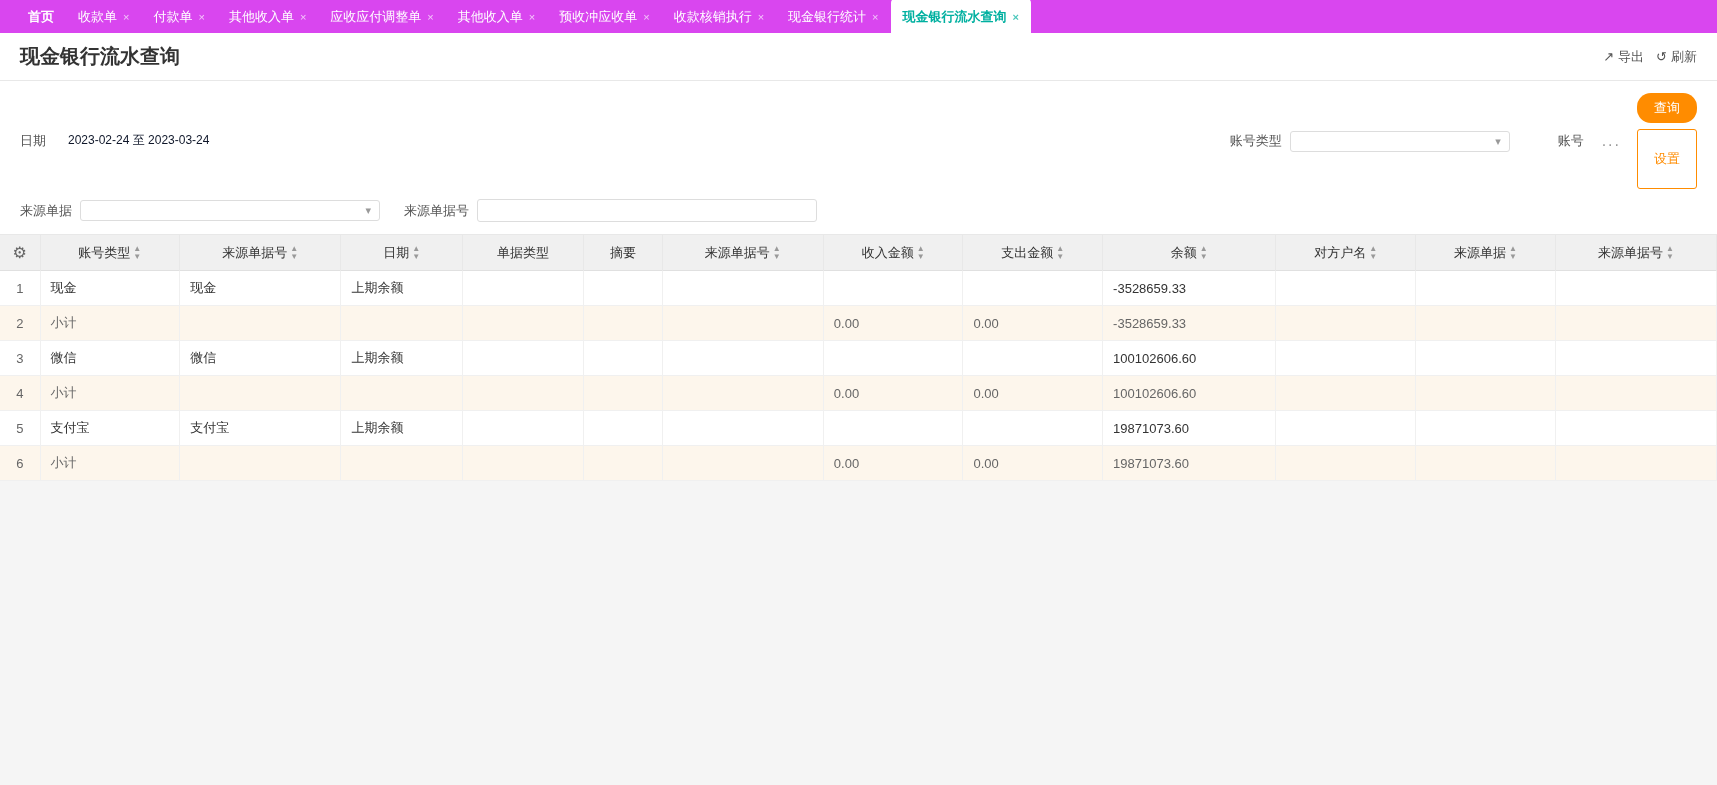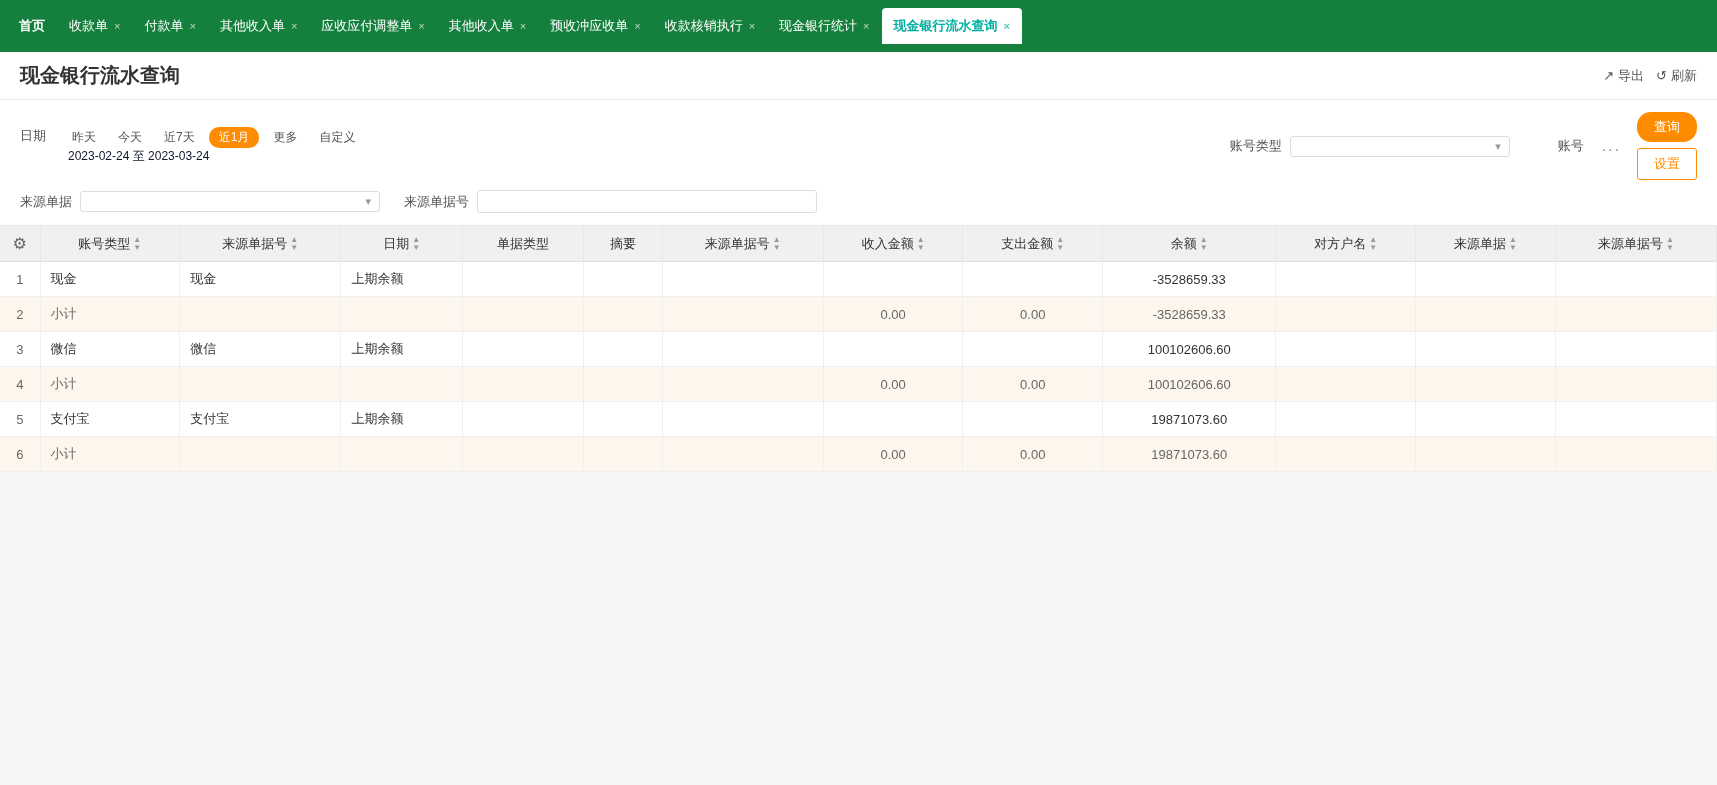--- a/index.html
+++ b/index.html
@@ -1,24 +1,24 @@
 <!DOCTYPE html>
 <html><head>
   <meta charset="utf-8">
   <style>
     * { box-sizing: border-box; margin: 0; padding: 0; }
     body { font-family: 'Microsoft YaHei', Arial, sans-serif; font-size: 13px; background: #f5f5f5; color: #333; }
 
     
     .top-nav {
-      background: #15803d;
-      display: flex;
-      align-items: center;
-      height: 52px;
-      padding: 0 7px;
+      background: #d946ef;
+      display: flex;
+      align-items: center;
+      height: 33px;
+      padding: 0 16px;
       overflow: hidden;
     }
     .nav-item {
       color: #fff;
       padding: 0 12px;
       height: 36px;
       display: flex;
       align-items: center;
       cursor: pointer;
       white-space: nowrap;
@@ -140,21 +140,21 @@
       border-radius: 14px;
       padding: 6px 16px;
       cursor: pointer;
       font-size: 13px;
     }
     .settings-btn {
       background: #fff;
       color: #ff8c00;
       border: 1px solid #ff8c00;
       border-radius: 3px;
-      padding: 6px 16px;
+      padding: 20px 16px;
       cursor: pointer;
       font-size: 13px;
     }
     .collapse-bar {
       text-align: center;
       padding: 6px 0 2px;
       color: #00b0a0;
       cursor: pointer;
       font-size: 12px;
     }
@@ -211,21 +211,21 @@
       border-bottom: 1px solid #f0f0f0;
     }
     tbody td {
       padding: 8px 10px;
       border-right: 1px solid #f0f0f0;
       white-space: nowrap;
     }
     .row-num { text-align: center; color: #666; }
     .subtotal-row { background: #fdf6ec; }
     .subtotal-row td { color: #666; }
-    .amount-cell { text-align: center; }
+    .amount-cell { text-align: left; }
     .gear-icon { font-size: 16px; color: #666; cursor: pointer; }
   </style>
 </head>
 <body>
 
 <div class="top-nav">
   <div class="nav-item home">
     <span>首页</span>
   </div>
   <div class="nav-item">
@@ -279,28 +279,20 @@
     </div>
   </div>
 </div>
 
 <div class="filter-area">
   <div class="filter-row">
 
     <div style="display:flex;align-items:flex-start;gap:8px;">
       <span class="filter-label">日期</span>
       <div>
-        <div class="date-shortcuts">
-          <span class="date-btn">昨天</span>
-          <span class="date-btn">今天</span>
-          <span class="date-btn">近7天</span>
-          <span class="date-btn active">近1月</span>
-          <span class="date-btn">更多</span>
-          <span class="date-btn">自定义</span>
-        </div>
         <div class="date-range">2023-02-24 至 2023-03-24</div>
       </div>
     </div>
 
     <div style="display:flex;align-items:center;gap:8px;margin-left:auto;">
       <span class="filter-label">账号类型</span>
       <div class="filter-select" style="min-width:220px;">
         <span></span>
         <span class="arrow">▾</span>
       </div>

